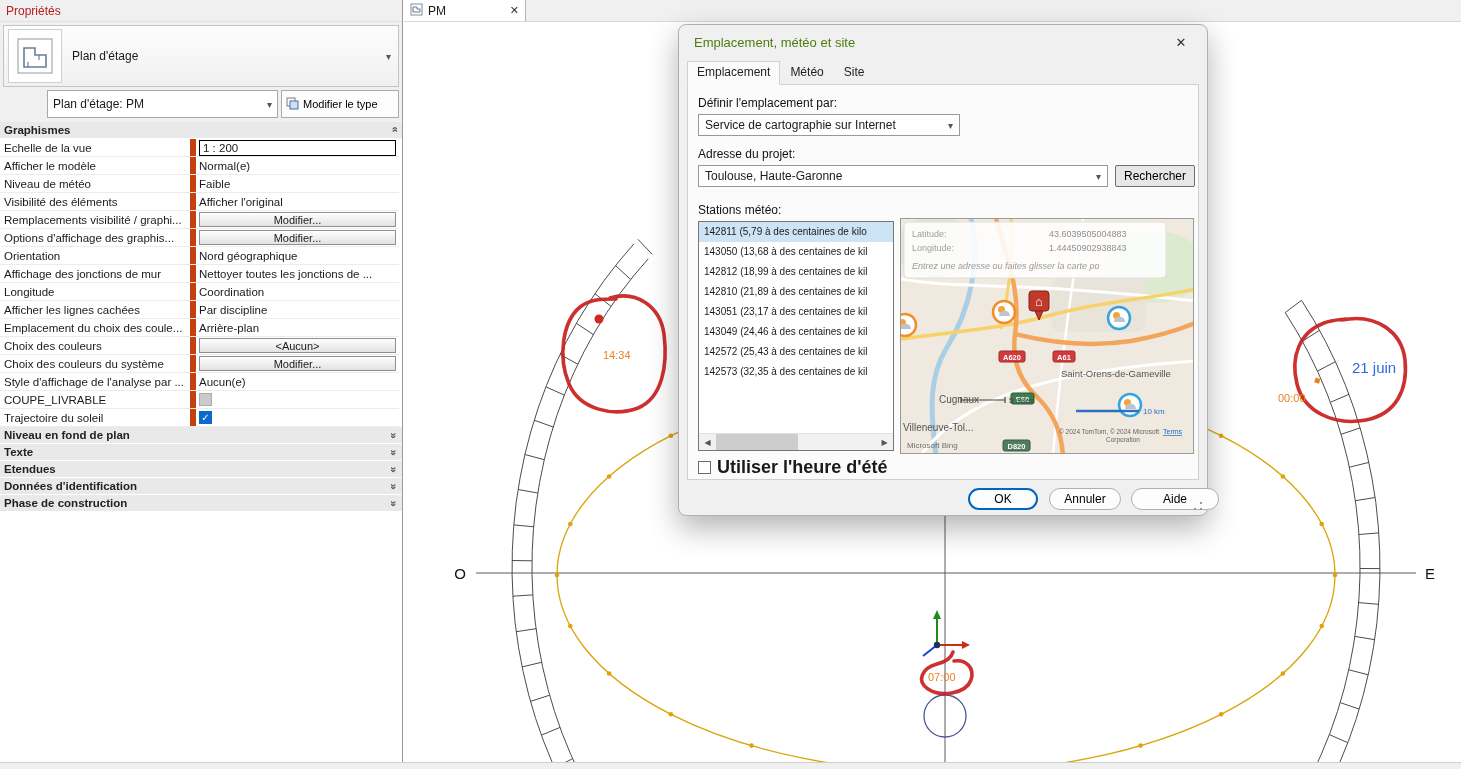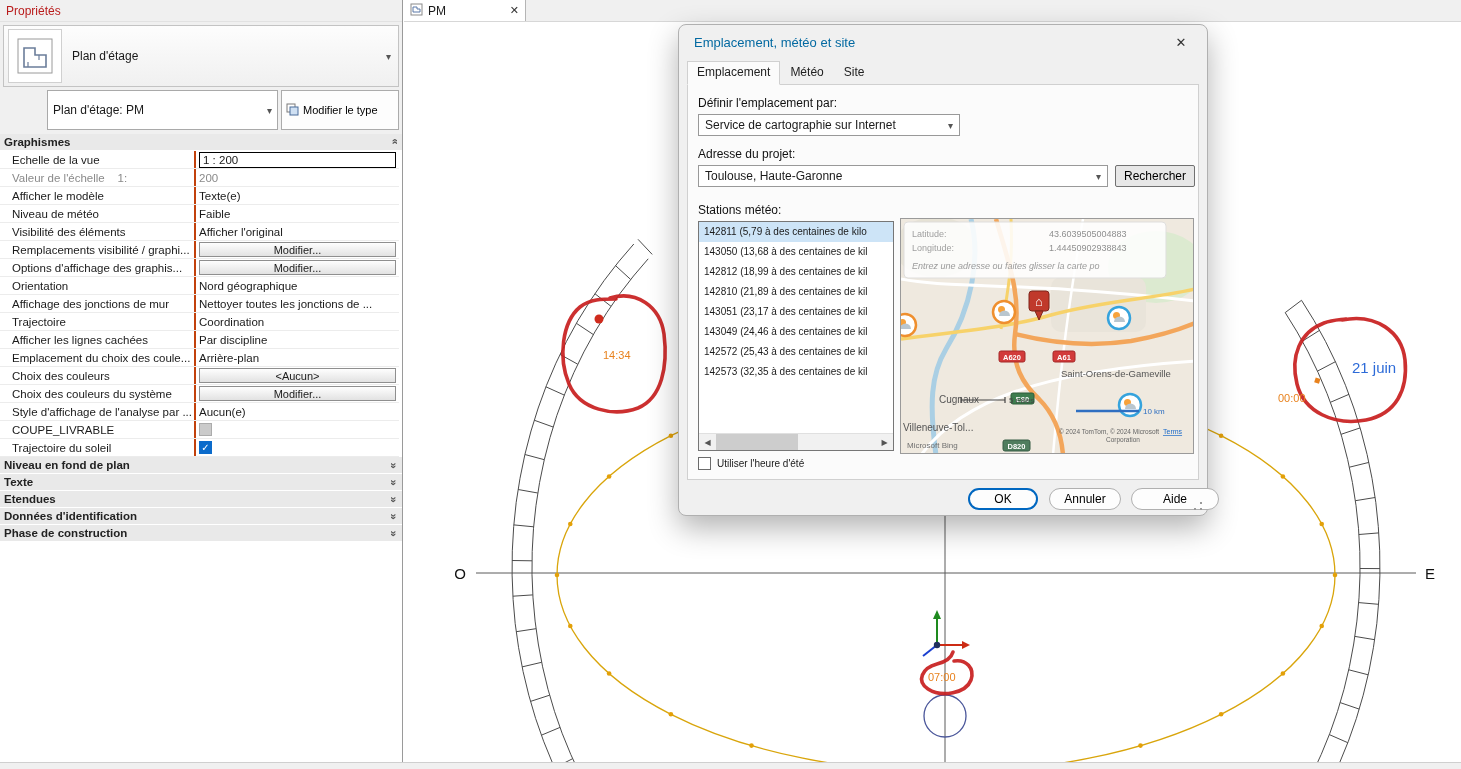--- a/index.html
+++ b/index.html
@@ -8,30 +8,30 @@
   .app { position:relative; width:1461px; height:769px; overflow:hidden; background:#fff; }
 
   
   .props { position:absolute; left:0; top:0; width:403px; height:769px; background:#fff; border-right:1px solid #9a9a9a; }
   .props-top { background:#f0f0f0; padding-bottom:4px; }
   .props-title { height:22px; display:flex; align-items:center; padding-left:6px; font-size:12px; color:#b91c1c; border-bottom:1px solid #e2e2e2; }
   .type-selector { margin:3px; height:62px; background:linear-gradient(#fdfdfd,#f0f0f0); border:1px solid #c3c3c3; display:flex; align-items:center; position:relative; }
   .type-icon-box { width:54px; height:54px; margin-left:4px; background:#fff; border:1px solid #d0d0d0; display:flex; align-items:center; justify-content:center; }
   .type-name { margin-left:10px; font-size:12px; }
   .type-dd { position:absolute; right:7px; top:50%; transform:translateY(-50%); color:#555; font-size:10px; }
-  .combo-row { margin:0 3px; height:40px; display:flex; gap:3px;padding-left:44px; }
+  .combo-row { margin:0 3px; height:28px; display:flex; gap:3px;padding-left:44px; }
   .view-combo { flex:1; background:#fff; border:1px solid #a9a9a9; display:flex; align-items:center; padding:0 5px; position:relative; }
   .view-combo .dd { margin-left:auto; color:#555; font-size:10px; }
   .edit-type { width:118px; background:#fdfdfd; border:1px solid #ababab; display:flex; align-items:center; gap:4px; padding:0 4px; font-size:11px; cursor:default; }
   .sec-header { height:17px; background:#e9e9e9; border-bottom:1px solid #fff; display:flex; align-items:center; justify-content:space-between; padding:0 6px 0 4px; font-weight:bold; font-size:11.5px; color:#222; }
   .chev { display:inline-block; font-size:11px; color:#555; line-height:10px; letter-spacing:-1px; }
   .chev.up { transform:rotate(-90deg); }
   .chev.down { transform:rotate(90deg); }
   .prow { display:flex; height:18px; width:399px; border-bottom:1px solid #ececec; background:#fff; }
-  .plabel { width:196px; padding-left:12px; border-right:2px solid #c2410c; display:flex; align-items:center; font-size:11.5px; white-space:nowrap; overflow:hidden; }
+  .plabel { width:196px; padding-left:4px; border-right:6px solid #c2410c; display:flex; align-items:center; font-size:11.5px; white-space:nowrap; overflow:hidden; }
   .pvalue { flex:1; display:flex; align-items:center; padding:0 3px; overflow:hidden; }
   .cell-text { white-space:nowrap; overflow:hidden; font-size:11.5px; width:100%; }
   .cell-focus { width:100%; height:16px; border:1px solid #000; background:#fff; display:flex; align-items:center; padding-left:3px; font-size:11.5px; }
   .cell-btn { width:100%; height:15px; border:1px solid #8f8f8f; background:linear-gradient(#fefefe,#e2e2e2); font-size:11px; display:flex; align-items:center; justify-content:center; white-space:nowrap; overflow:hidden; }
   .dis { color:#8a8a8a; }
   .cb { width:13px; height:13px; border:1px solid #8a8a8a; background:#fff; font-size:10px; line-height:11px; text-align:center; color:#fff; }
   .cb.checked { background:#0b6bcb; border-color:#0b6bcb; }
   .cb.disabled { background:#cacaca; border-color:#ababab; }
 
   
@@ -48,41 +48,41 @@
   .sunellipse { stroke:#d9a50b; stroke-width:1.3; fill:none; }
   .sundot { fill:#e3a008; }
   .redink { stroke:#c81e1e; stroke-width:3.6; fill:none; stroke-linecap:round; opacity:.92; }
   .timelabel { fill:#e8821e; font-size:11px; }
   .datelabel { fill:#2d6bd8; font-size:15px; }
   .compasslabel { fill:#111; font-size:15px; }
 
   
   .dialog { position:absolute; left:678px; top:24px; width:530px; height:492px; background:#f0f0f0; border:1px solid #b0b0b0; border-radius:8px; box-shadow:0 12px 30px rgba(0,0,0,.30); z-index:10; }
   .dlg-titlebar { height:34px; display:flex; align-items:center; padding:0 12px 0 15px; }
-  .dlg-title { font-size:13px; color:#0369a1; }
+  .dlg-title { font-size:13px; color:#4d7c0f; }
   .dlg-x { margin-left:auto; font-size:13px; color:#333; width:28px; text-align:center; cursor:default; }
   .dlg-tabs { display:flex; margin:2px 8px 0 8px; position:relative; z-index:2; }
   .dlg-tab { padding:3px 9px 4px 9px; font-size:12px; color:#222; border:1px solid transparent; }
   .dlg-tab.active { background:#fbfbfb; border:1px solid #d0d0d0; border-bottom:1px solid #fbfbfb; margin-bottom:-1px; }
   .dlg-panel { position:relative; margin:0 8px; height:396px; background:#fbfbfb; border:1px solid #d0d0d0; z-index:1; }
   .lbl { position:absolute; font-size:12px; color:#111; }
   .combo { position:absolute; height:22px; background:#fff; border:1px solid #999; display:flex; align-items:center; padding:0 6px; font-size:12px; }
   .combo .dd { margin-left:auto; color:#555; font-size:10px; padding-left:6px; }
   .btn { position:absolute; height:22px; background:#fdfdfd; border:1px solid #b0b0b0; border-radius:11px; font-size:12px; display:flex; align-items:center; justify-content:center; cursor:default; }
   .btn.search { background:#e7e7e7; border:1px solid #707070; border-radius:2px; }
   .btn.primary { border:2px solid #0067c0; }
   .stations { position:absolute; left:10px; top:136px; width:196px; height:230px; background:#fff; border:1px solid #767676; overflow:hidden; }
   .station { height:20px; line-height:20px; padding-left:5px; font-size:10px; white-space:nowrap; overflow:hidden; }
   .station.selected { background:#cde4f7; }
   .hscroll { position:absolute; left:0; right:0; bottom:0; height:17px; background:#f1f1f1; border-top:1px solid #e0e0e0; display:flex; }
   .hs-arrow { width:17px; height:16px; display:flex; align-items:center; justify-content:center; font-size:8px; color:#555; }
   .hs-thumb { width:82px; height:16px; background:#cdcdcd; }
   .hs-right { margin-left:auto; }
   .mapbox { position:absolute; left:212px; top:133px; width:294px; height:236px; border:1px solid #9a9a9a; overflow:hidden; background:#efe9df; }
-  .dstrow { position:absolute; left:10px; top:372px; display:flex; align-items:center; gap:6px; font-size:10px; }
+  .dstrow { position:absolute; left:10px; top:372px; display:flex; align-items:center; gap:6px; font-size:18px;font-weight:bold; }
   .dst-box { width:13px; height:13px; border:1px solid #6b6b6b; background:#fff; }
   .grip { position:absolute; right:4px; bottom:4px; width:10px; height:10px; background:
     radial-gradient(circle at 8px 2px, #9a9a9a 1px, transparent 1.4px),
     radial-gradient(circle at 8px 8px, #9a9a9a 1px, transparent 1.4px),
     radial-gradient(circle at 2px 8px, #9a9a9a 1px, transparent 1.4px); }
 </style>
 </head>
 <body>
 
 <div class="app">
@@ -127,29 +127,23 @@
     </div>
 
     <div id="prop-rows">
         <div class="prow">
           <div class="plabel">Echelle de la vue</div>
           <div class="pvalue">
             <div class="cell-focus">1 : 200</div>
           </div>
         </div>
         <div class="prow">
-          <div class="plabel dis">Valeur de l'échelle&nbsp;&nbsp;&nbsp;&nbsp;1:</div>
-          <div class="pvalue">
-            <div class="cell-text dis">200</div>
-          </div>
-        </div>
-        <div class="prow">
           <div class="plabel">Afficher le modèle</div>
           <div class="pvalue">
-            <div class="cell-text">Texte(e)</div>
+            <div class="cell-text">Normal(e)</div>
           </div>
         </div>
         <div class="prow">
           <div class="plabel">Niveau de météo</div>
           <div class="pvalue">
             <div class="cell-text">Faible</div>
           </div>
         </div>
         <div class="prow">
           <div class="plabel">Visibilité des éléments</div>
@@ -175,21 +169,21 @@
             <div class="cell-text">Nord géographique</div>
           </div>
         </div>
         <div class="prow">
           <div class="plabel">Affichage des jonctions de mur</div>
           <div class="pvalue">
             <div class="cell-text">Nettoyer toutes les jonctions de ...</div>
           </div>
         </div>
         <div class="prow">
-          <div class="plabel">Trajectoire</div>
+          <div class="plabel">Longitude</div>
           <div class="pvalue">
             <div class="cell-text">Coordination</div>
           </div>
         </div>
         <div class="prow">
           <div class="plabel">Afficher les lignes cachées</div>
           <div class="pvalue">
             <div class="cell-text">Par discipline</div>
           </div>
         </div>

